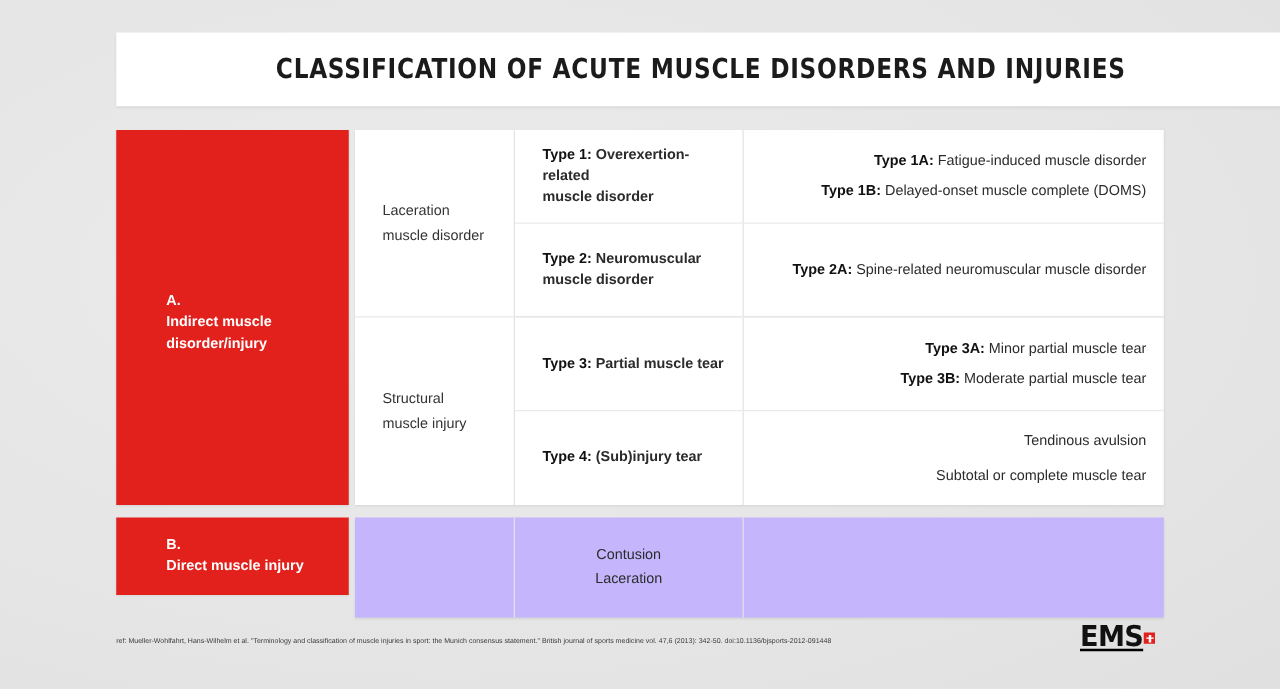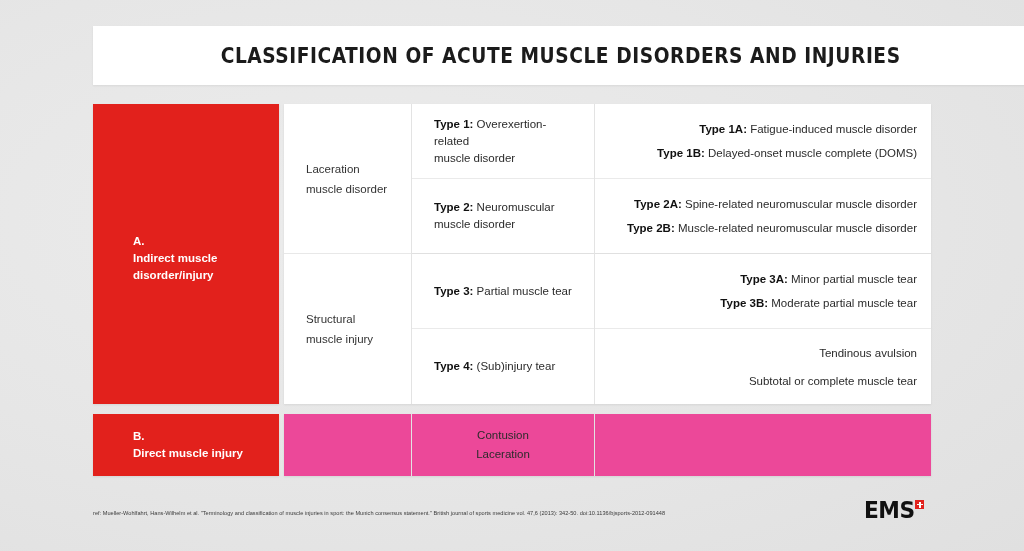--- a/index.html
+++ b/index.html
@@ -119,20 +119,21 @@
   .group-label {
     font-size: 11.5px;
     color: #333333;
     line-height: 20px;
     white-space: pre-line;
   }
   .type-line {
     font-size: 11.5px;
     color: #2b2b2b;
     line-height: 17px;
+    font-weight: bold;
   }
   .type-line b { color: #111111; }
   .sub-line {
     font-size: 11.5px;
     color: #2b2b2b;
     line-height: 16px;
     margin: 4px 0;
   }
   .sub-line b { color: #111111; }
   .plain-line {
@@ -160,22 +161,22 @@
     font-weight: bold;
     line-height: 17px;
     padding-left: 40px;
     white-space: pre-line;
   }
   .table-b {
     position: absolute;
     left: 284px;
     top: 414px;
     width: 647px;
-    height: 62px;
-    background: #ec4899;
+    height: 80px;
+    background: #c4b5fd;
     box-shadow: 0 1px 2px rgba(0,0,0,0.08);
     display: flex;
   }
   .b-col-group {
     width: 127px;
     flex: 0 0 127px;
     border-right: 1px solid #e3e3e3;
   }
   .b-col-type {
     width: 182px;
@@ -202,21 +203,22 @@
     font-size: 5.6px;
     color: #3a3a3a;
     letter-spacing: 0.02px;
     line-height: 8px;
   }
   .logo {
     position: absolute;
     left: 864px;
     top: 499px;
     display: flex;
-    align-items: flex-start;
+    align-items: center;
+    text-decoration: underline;
   }
   .logo-text {
     font-family: "Liberation Sans Narrow", "DejaVu Sans Condensed", "Liberation Sans", sans-serif;
     font-weight: bold;
     font-size: 23px;
     letter-spacing: -0.5px;
     color: #111111;
     line-height: 22px;
     transform: scaleX(1.05);
     transform-origin: left top;
@@ -288,21 +290,20 @@
       </div>
     </div>
 
     <div class="col-sub">
       <div class="quarter-cell divider">
         <div class="sub-line"><b>Type 1A:</b><span> Fatigue-induced muscle disorder</span></div>
         <div class="sub-line"><b>Type 1B:</b><span> Delayed-onset muscle complete (DOMS)</span></div>
       </div>
       <div class="quarter-cell strong-divider">
         <div class="sub-line"><b>Type 2A:</b><span> Spine-related neuromuscular muscle disorder</span></div>
-        <div class="sub-line"><b>Type 2B:</b><span> Muscle-related neuromuscular muscle disorder</span></div>
       </div>
       <div class="quarter-cell divider">
         <div class="sub-line"><b>Type 3A:</b><span> Minor partial muscle tear</span></div>
         <div class="sub-line"><b>Type 3B:</b><span> Moderate partial muscle tear</span></div>
       </div>
       <div class="quarter-cell">
         <div class="plain-line">Tendinous avulsion</div>
         <div class="plain-line">Subtotal or complete muscle tear</div>
       </div>
     </div>

